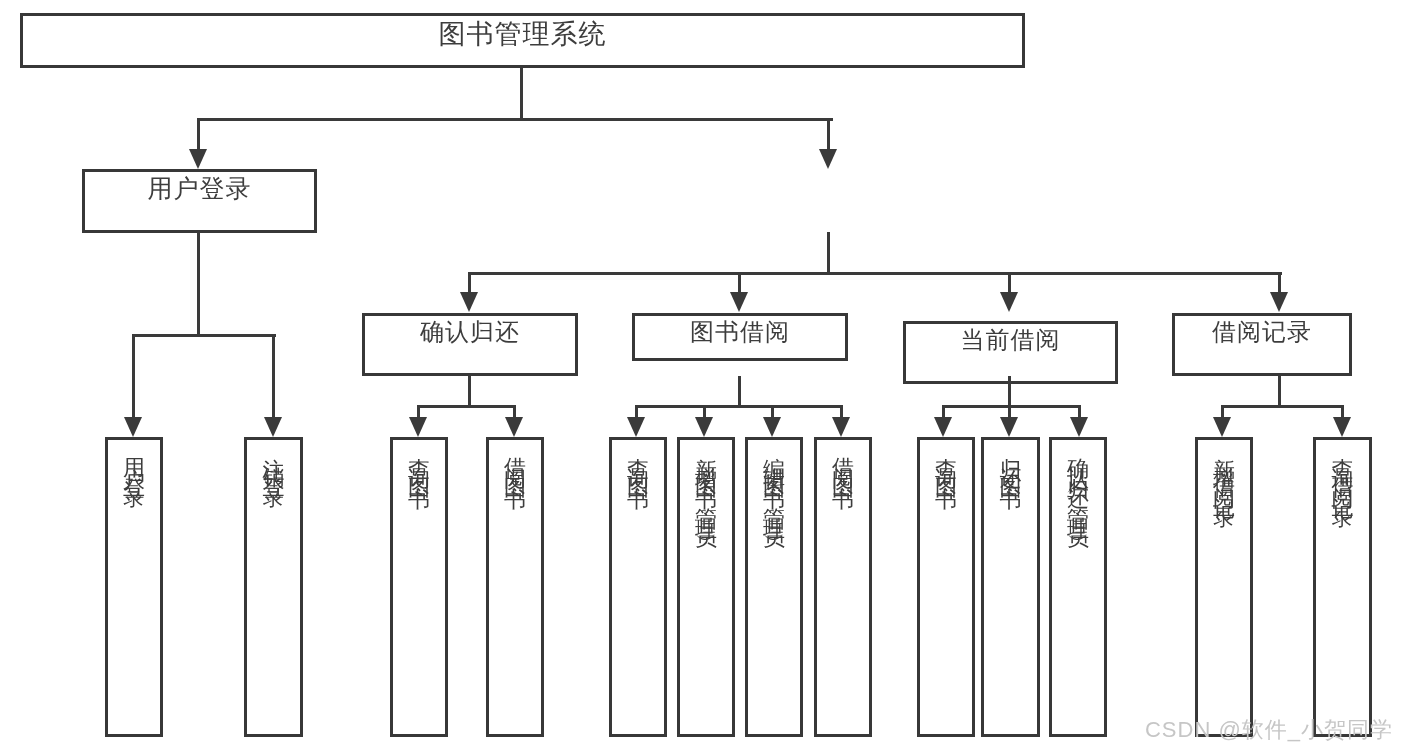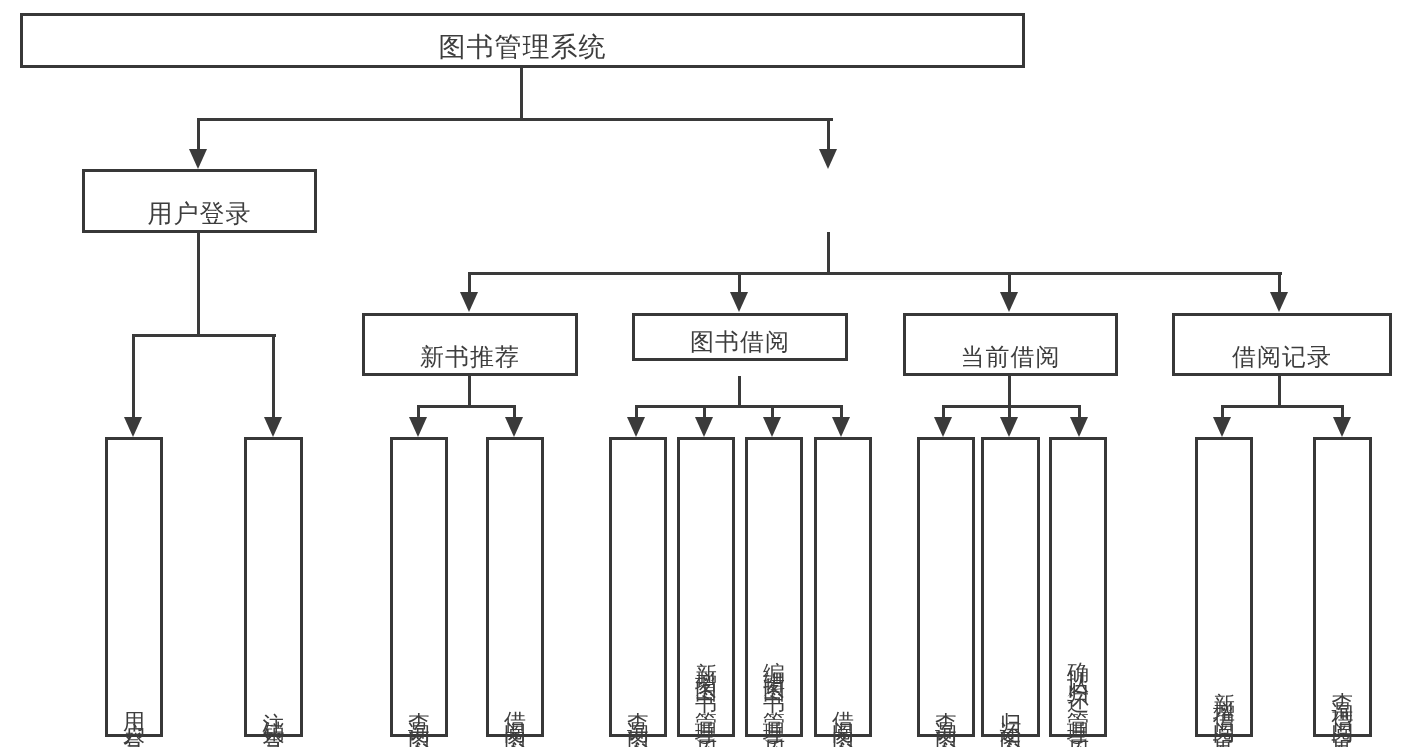--- a/index.html
+++ b/index.html
@@ -1,21 +1,21 @@
 <!DOCTYPE html>
 <html><head>
 <meta charset="utf-8">
 <style>
   html,body{margin:0;padding:0;background:#ffffff;}
   body{width:1405px;height:747px;overflow:hidden;
        font-family:"Liberation Sans","DejaVu Sans",sans-serif;}
   #canvas{position:relative;width:1405px;height:747px;background:#ffffff;}
 
   .node{position:absolute;box-sizing:border-box;background:#ffffff;
-        border:3px solid #383838;display:flex;align-items:flex-end;justify-content:center;
+        border:3px solid #383838;display:flex;align-items:flex-start;justify-content:center;
         color:#3d3d3d;}
   .node .lbl{white-space:nowrap;}
   .root-node .lbl{font-size:27px;letter-spacing:1px;}
   .l2-node .lbl{font-size:25px;letter-spacing:1px;}
   .l3-node .lbl{font-size:24px;letter-spacing:1px;}
   .leaf-node .lbl{writing-mode:vertical-rl;text-orientation:mixed;
                   font-size:22px;letter-spacing:10px;line-height:1;white-space:nowrap;}
 
   .vline{position:absolute;width:3px;background:#3a3a3a;}
   .hline{position:absolute;height:3px;background:#3a3a3a;}
@@ -35,29 +35,29 @@
   
   <div class="node root-node" style="left:20px;top:13px;width:1005px;height:55px">
     <span class="lbl">图书管理系统</span>
   </div>
 
   <div class="node l2-node" style="left:82px;top:169px;width:235px;height:64px">
     <span class="lbl">用户登录</span>
   </div>
 
   <div class="node l3-node" style="left:362px;top:313px;width:216px;height:63px">
-    <span class="lbl">新书推荐</span>
+    <span class="lbl">确认归还</span>
   </div>
   <div class="node l3-node" style="left:632px;top:313px;width:216px;height:48px">
     <span class="lbl">图书借阅</span>
   </div>
-  <div class="node l3-node" style="left:903px;top:313px;width:215px;height:63px">
+  <div class="node l3-node" style="left:903px;top:321px;width:215px;height:63px">
     <span class="lbl">当前借阅</span>
   </div>
-  <div class="node l3-node" style="left:1172px;top:313px;width:220px;height:63px">
+  <div class="node l3-node" style="left:1172px;top:313px;width:180px;height:63px">
     <span class="lbl">借阅记录</span>
   </div>
 
   
   <div class="node leaf-node" style="left:105px;top:437px;width:58px;height:300px">
     <span class="lbl">用户登录</span>
   </div>
   <div class="node leaf-node" style="left:244px;top:437px;width:59px;height:300px">
     <span class="lbl">注销登录</span>
   </div>
@@ -170,14 +170,15 @@
   <div class="grp">
     <div class="vline" style="left:1278px;top:376px;height:32px"></div>
     <div class="hline" style="left:1221px;top:405px;width:123px"></div>
     <div class="vline" style="left:1221px;top:406px;height:13px"></div>
     <div class="ahead" style="left:1213px;top:417px"></div>
     <div class="vline" style="left:1341px;top:406px;height:13px"></div>
     <div class="ahead" style="left:1333px;top:417px"></div>
   </div>
 
   
+  <div id="watermark">CSDN @软件_小贺同学</div>
 
 </div>
 
 </body></html>

